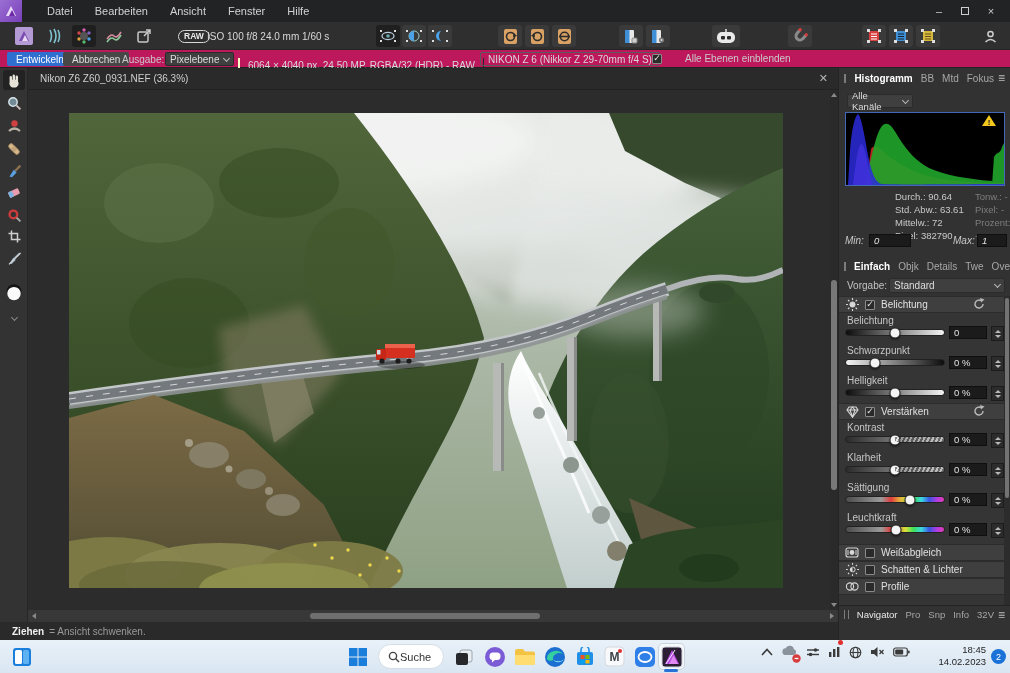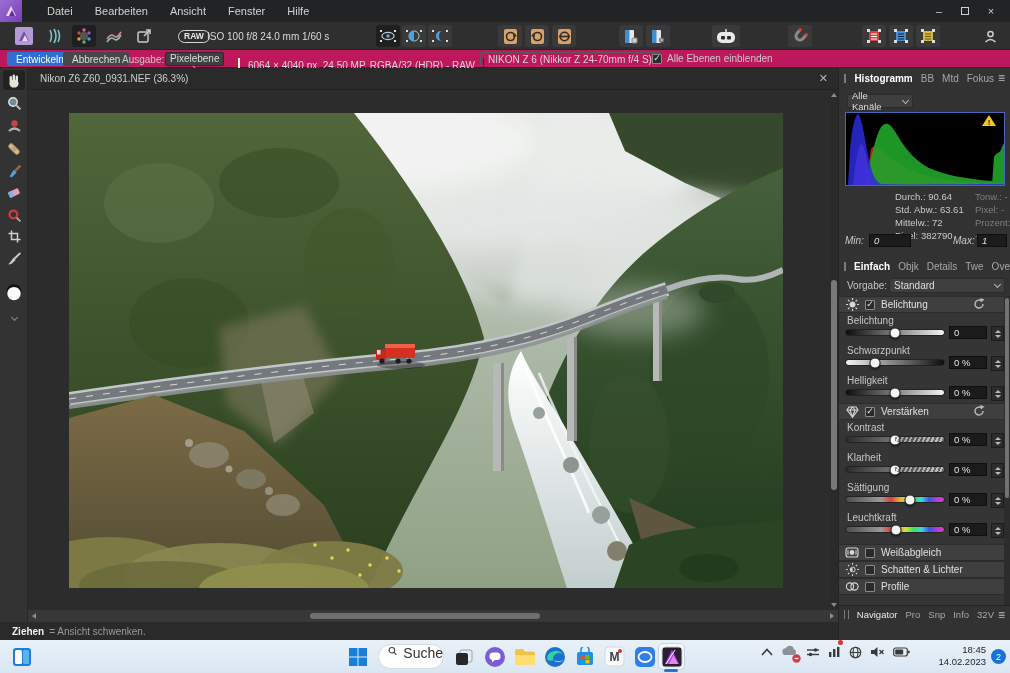--- a/index.html
+++ b/index.html
@@ -36,28 +36,28 @@
   
   .contextbar { position:absolute; left:0; top:50px; width:1010px; height:18px; background:#be185d;
                 border-bottom:1px solid #232323; display:flex; align-items:center; font-size:10px; }
   .btn-develop { position:absolute; left:7px; top:2px; height:14px; padding:0 9px; background:#2e6fd0;
                  color:#fff; border-radius:2px; display:flex; align-items:center; }
   .btn-cancel { position:absolute; left:63px; top:2px; height:14px; padding:0 9px; background:#474748;
                 color:#ddd; border-radius:2px; display:flex; align-items:center; }
   .lbl-out { position:absolute; left:122px; top:4px; color:#c9c9c9; }
   .dd { background:#3f3f40; border:1px solid #2b2b2b; border-radius:2px; color:#ddd;
         display:flex; align-items:center; padding:0 4px; gap:5px; }
-  .dd-output { position:absolute; left:165px; top:2px; height:14px;flex-direction:column; }
+  .dd-output { position:absolute; left:165px; top:2px; height:14px; }
   .chev { width:5px; height:5px; border-right:1.4px solid #bbb; border-bottom:1.4px solid #bbb;
           transform:rotate(45deg); margin-top:-2px; }
   .seg-info { position:absolute; left:238px; top:8px; height:14px; padding:0 8px; display:flex; align-items:center;
               color:#d8d8d8; border-left:2px solid #fef9c3; border-right:1px solid #262626; }
   .seg-cam { position:absolute; left:480px; top:2px; height:14px; padding:0 7px; display:flex; align-items:center;
              color:#d8d8d8; border:1px solid #5a5a5a; border-radius:2px; }
-  .chk-layers { position:absolute; left:652px; top:3px; display:flex; align-items:center; gap:5px; color:#c9c9c9; }
+  .chk-layers { position:absolute; left:652px; top:3px; display:flex; align-items:center; gap:23px; color:#c9c9c9; }
   .cb { width:10px; height:10px; border:1px solid #8a8a8a; background:#2a2a2a; border-radius:1px;
         display:flex; align-items:center; justify-content:center; color:#e5e5e5; font-size:9px; line-height:9px; }
   .cb.on::after { content:"\2713"; }
 
   
   .tools { position:absolute; left:0; top:68px; width:28px; height:554px; background:#333334;
            border-right:1px solid #262626; }
   .tool { position:absolute; left:3px; width:22px; height:20px; border-radius:3px;
           display:flex; align-items:center; justify-content:center; }
   .tool.active { background:#222223; }
@@ -135,22 +135,22 @@
            display:flex; align-items:center; font-size:9.5px; }
 
   
   .taskbar { position:absolute; left:0; top:640px; width:1010px; height:33px;
              background:linear-gradient(180deg,#e9f1f8,#d9e6f2); }
   .tb-ic { position:absolute; top:3px; width:27px; height:27px; border-radius:5px;
            display:flex; align-items:center; justify-content:center; }
   .tb-ic.active { background:rgba(255,255,255,.65); border:1px solid #c9d4df; }
   .underline { position:absolute; top:29px; width:14px; height:3px; background:#2a72d8; border-radius:2px; }
   .search { position:absolute; left:378px; top:4px; width:66px; height:25px; background:#fff;
-            border:1px solid #d4dde6; border-radius:13px; display:flex; align-items:flex-start; gap:6px;
-            padding-left:9px; font-size:14px; color:#333; }
+            border:1px solid #d4dde6; border-radius:13px; display:flex; align-items:center; gap:0;
+            padding-left:9px; font-size:11px; color:#333; }
   .tray { position:absolute; top:3px; display:flex; align-items:center; gap:8px; }
   .clock { position:absolute; right:24px; top:4px; text-align:right; font-size:9.5px; color:#1f1f1f; line-height:12px; }
   .badge { position:absolute; right:4px; top:9px; width:15px; height:15px; border-radius:50%; background:#1a72d8;
            color:#fff; font-size:9px; display:flex; align-items:center; justify-content:center; }
 </style>
 </head>
 <body>
 
 <div class="app">
 
@@ -353,21 +353,21 @@
 
   <div class="contextbar">
     <span class="btn-develop">Entwickeln</span>
     <span class="btn-cancel">Abbrechen</span>
     <span class="lbl-out">Ausgabe:</span>
     <span class="dd dd-output">
         <span>Pixelebene</span>
         <span class="chev"></span>
       </span>
     <span class="seg-info">6064 × 4040 px, 24.50 MP, RGBA/32 (HDR) - RAW</span>
-    <span class="seg-cam">NIKON Z 6 (Nikkor Z 24-70mm f/4 S)</span>
+    <span class="seg-cam">NIKON Z 6 (Nikkor Z 29-70mm f/4 S)</span>
     <span class="chk-layers">
       <span class="cb on"></span>
       <span>Alle Ebenen einblenden</span>
     </span>
   </div>
 
   <div class="tools">
     <span class="tool active" style="top:2px">
       <svg width="14" height="15" viewBox="0 0 14 15" fill="#e6e2d8">
           <rect x="2.6" y="3" width="2.4" height="7" rx="1.2"></rect>

